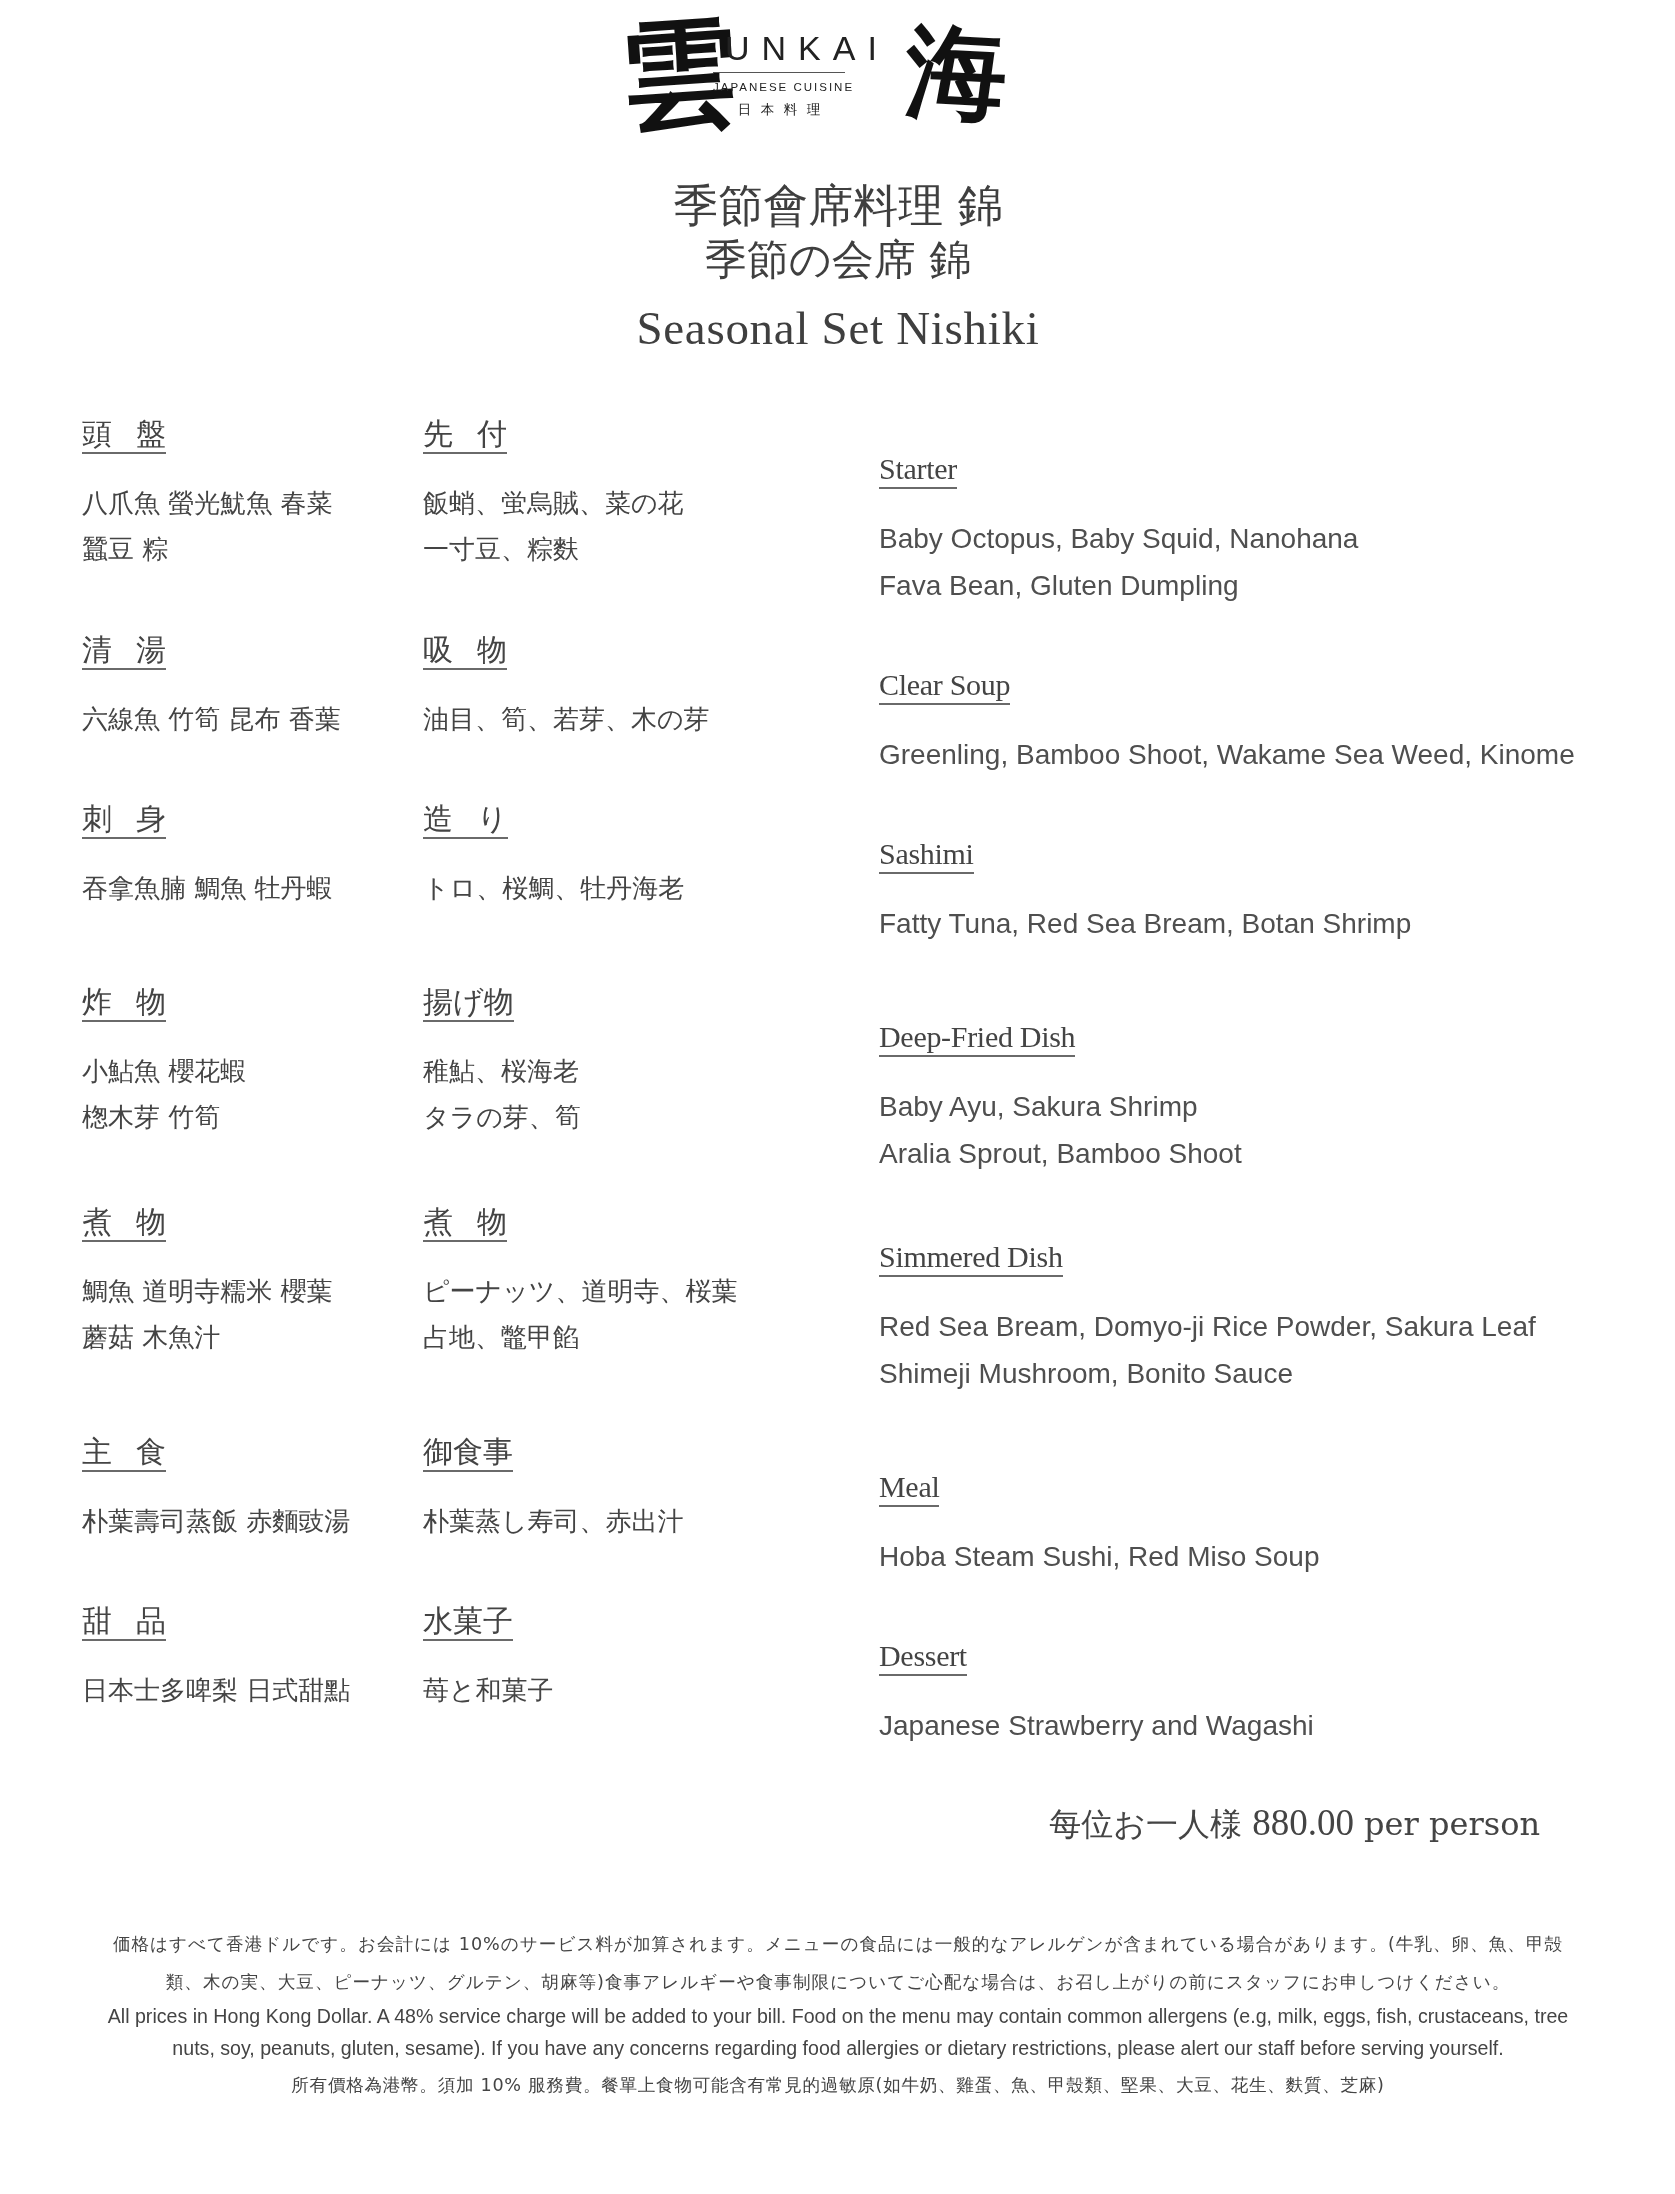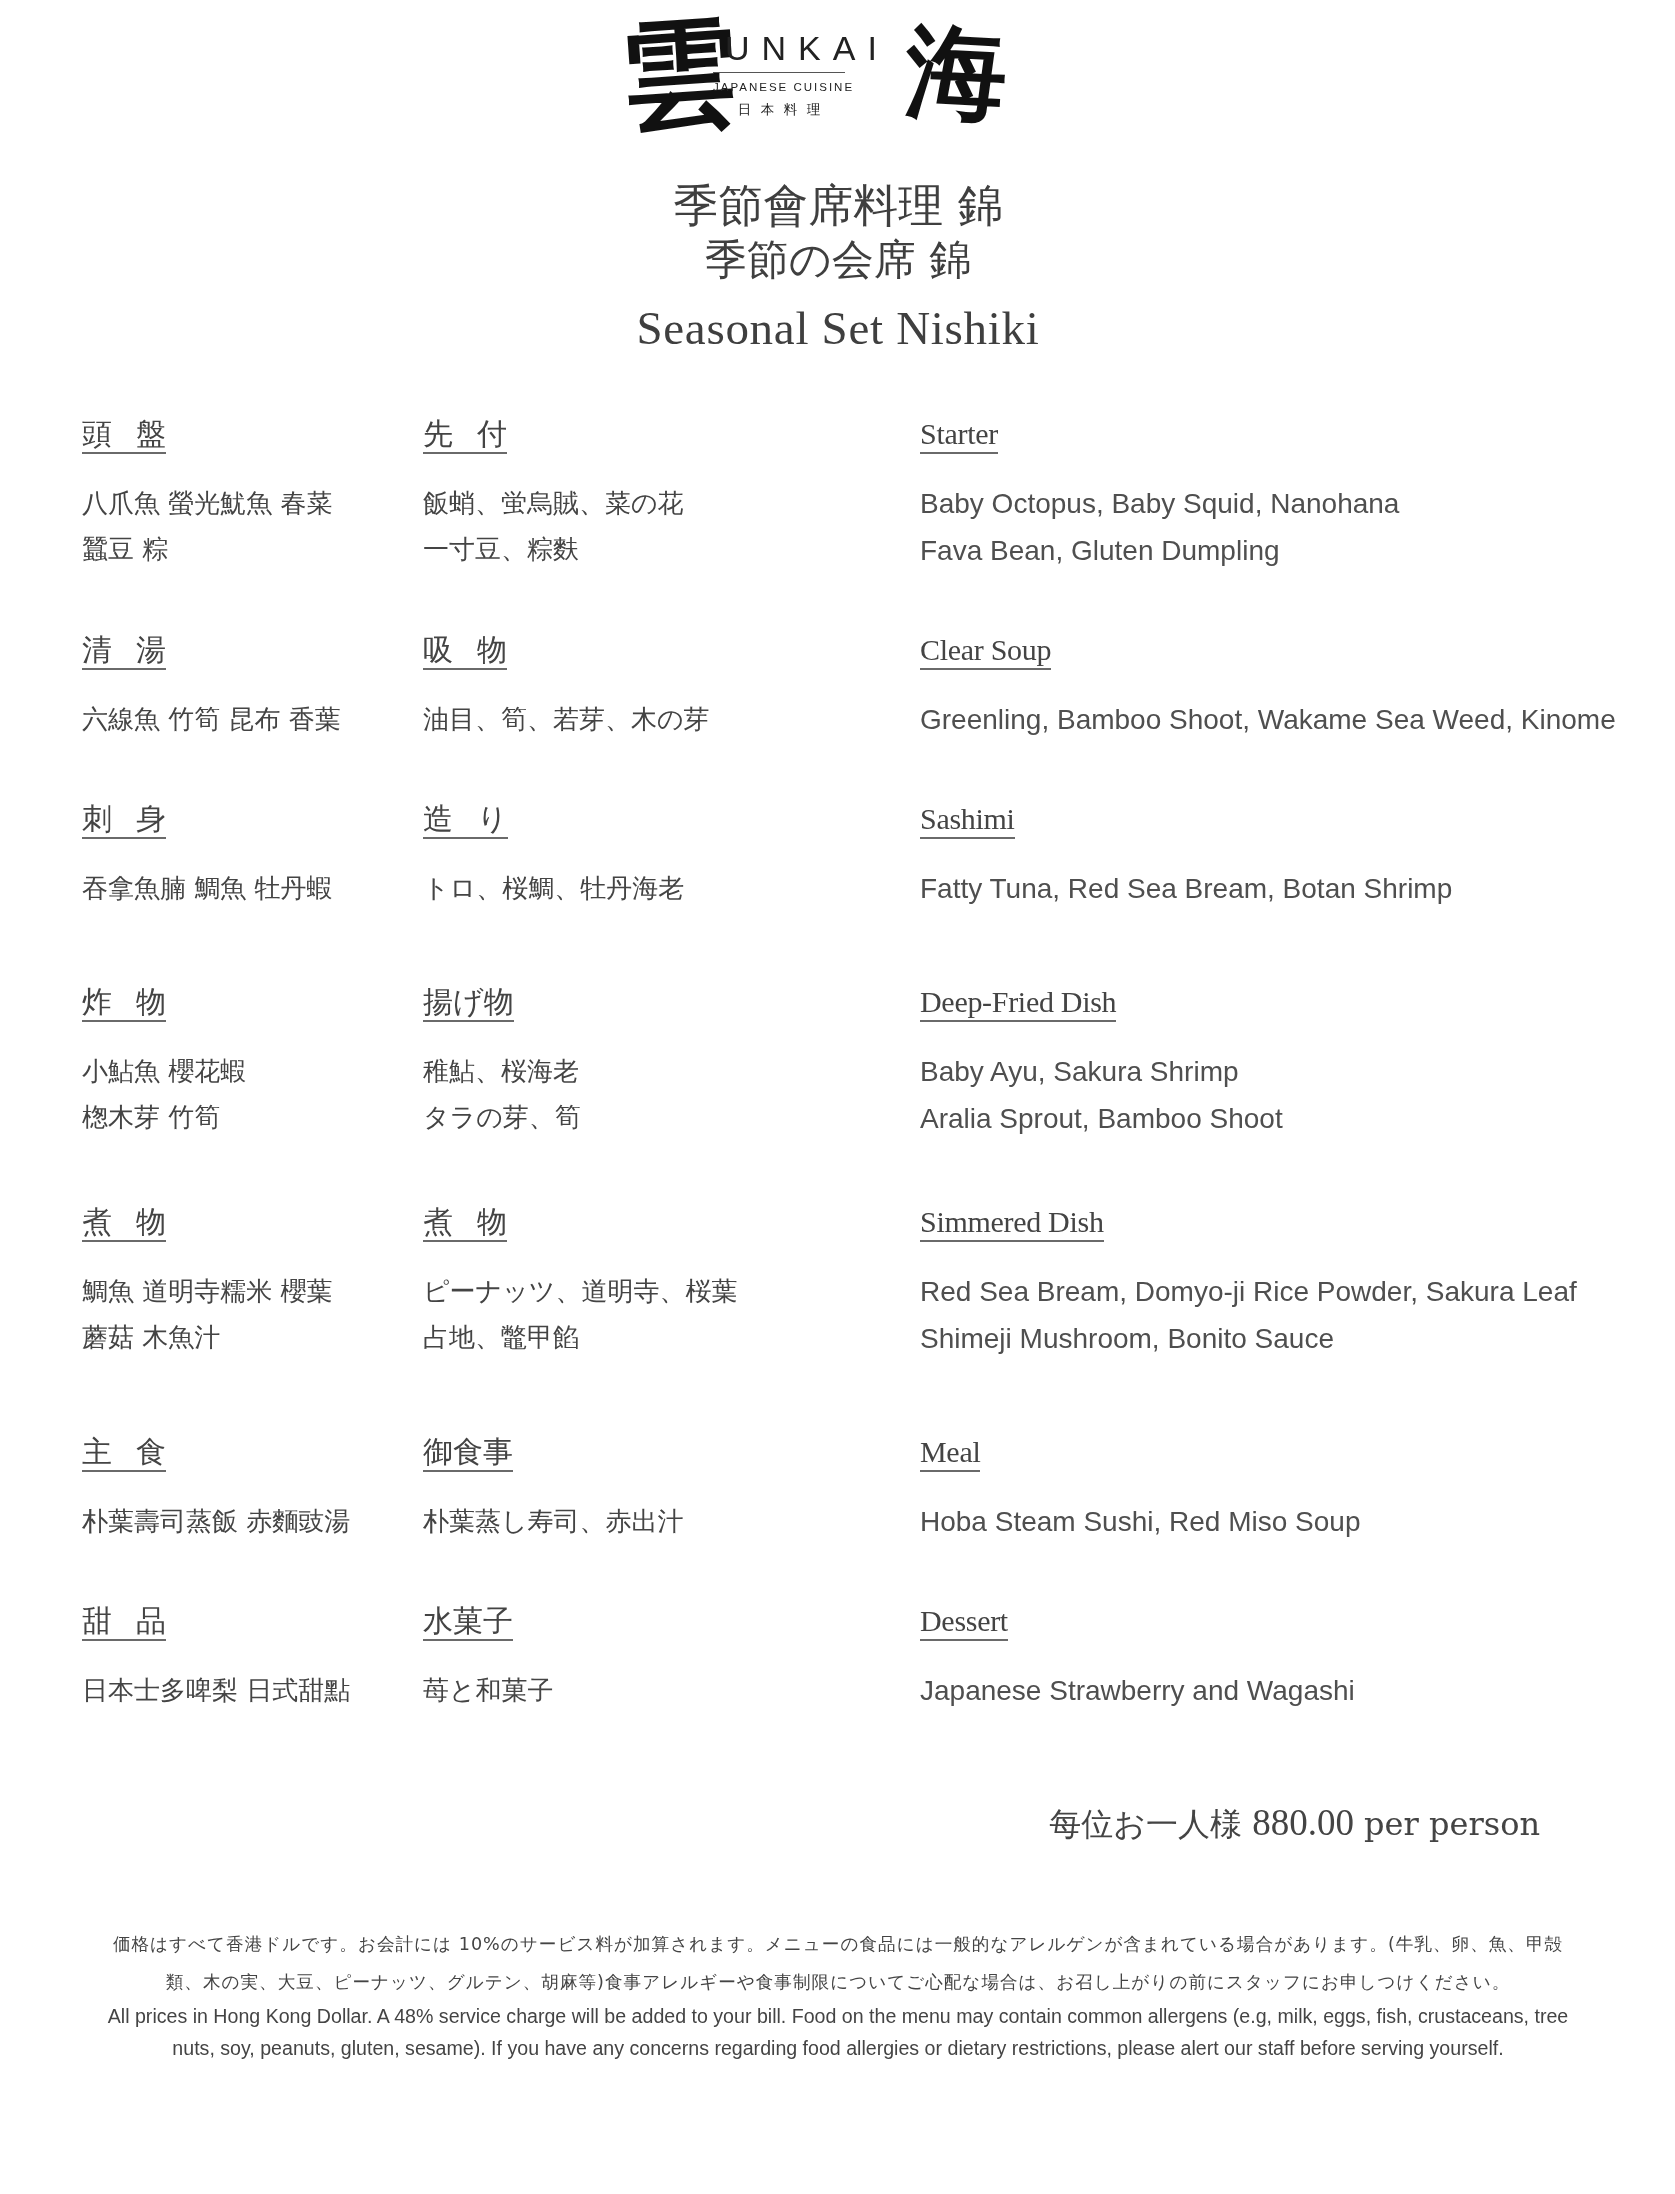--- a/index.html
+++ b/index.html
@@ -23,21 +23,21 @@
   .title-block { position: absolute; left: 0; width: 1676px; text-align: center; color: #3f3f3f; font-family: "DejaVu Serif", "Liberation Serif", serif; }
   .title-zh { top: 179px; font-size: 45px; line-height: 54px; }
   .title-jp { top: 233px; font-size: 42px; line-height: 54px; }
   .title-en { top: 298px; font-size: 47px; line-height: 61px; font-family: "Liberation Serif", serif; letter-spacing: 0.7px; }
 
   
   .course { position: absolute; left: 0; width: 1676px; }
   .col { position: absolute; top: 0; }
   .col-zh { left: 82px; }
   .col-jp { left: 423px; }
-  .col-en { left: 920px; }
+  .col-en { left: 879px; margin-top: 35px; }
   .heading {
     display: inline-block; font-family: "DejaVu Serif", "Liberation Serif", serif; font-size: 30px;
     line-height: 35px; color: #444; border-bottom: 2.7px solid #6a6a6a; padding-bottom: 1.4px;
   }
   .heading.spaced { letter-spacing: 24px; }
   .heading.spaced span.lastch { letter-spacing: 0; }
   .heading.en { font-family: "Liberation Serif", serif; font-size: 30px; border-bottom-width: 2px; letter-spacing: -0.3px; }
   .items { margin-top: 26px; }
   .item-line { font-family: "DejaVu Sans", sans-serif; font-size: 26px; line-height: 46px; color: #444; white-space: nowrap; }
   .col-en .item-line { font-family: "Liberation Sans", sans-serif; font-size: 28px; line-height: 47px; color: #4f4f4f; }
@@ -164,14 +164,15 @@
   <span>每位お一人様</span>
   <span class="num">880.00</span>
   <span>per person</span>
 </div>
 
 <div class="notes">
   <div class="note-line note-jp">価格はすべて香港ドルです。お会計には 10%のサービス料が加算されます。メニューの食品には一般的なアレルゲンが含まれている場合があります。(牛乳、卵、魚、甲殻</div>
   <div class="note-line note-jp" style="line-height:35px">類、木の実、大豆、ピーナッツ、グルテン、胡麻等)食事アレルギーや食事制限についてご心配な場合は、お召し上がりの前にスタッフにお申しつけください。</div>
   <div class="note-line note-en">All prices in Hong Kong Dollar. A 48% service charge will be added to your bill. Food on the menu may contain common allergens (e.g, milk, eggs, fish, crustaceans, tree</div>
   <div class="note-line note-en">nuts, soy, peanuts, gluten, sesame). If you have any concerns regarding food allergies or dietary restrictions, please alert our staff before serving yourself.</div>
+  <div class="note-line note-zh">所有價格為港幣。須加 10% 服務費。餐單上食物可能含有常見的過敏原(如牛奶、雞蛋、魚、甲殼類、堅果、大豆、花生、麩質、芝麻)</div>
 </div>
 
 
 </body></html>

